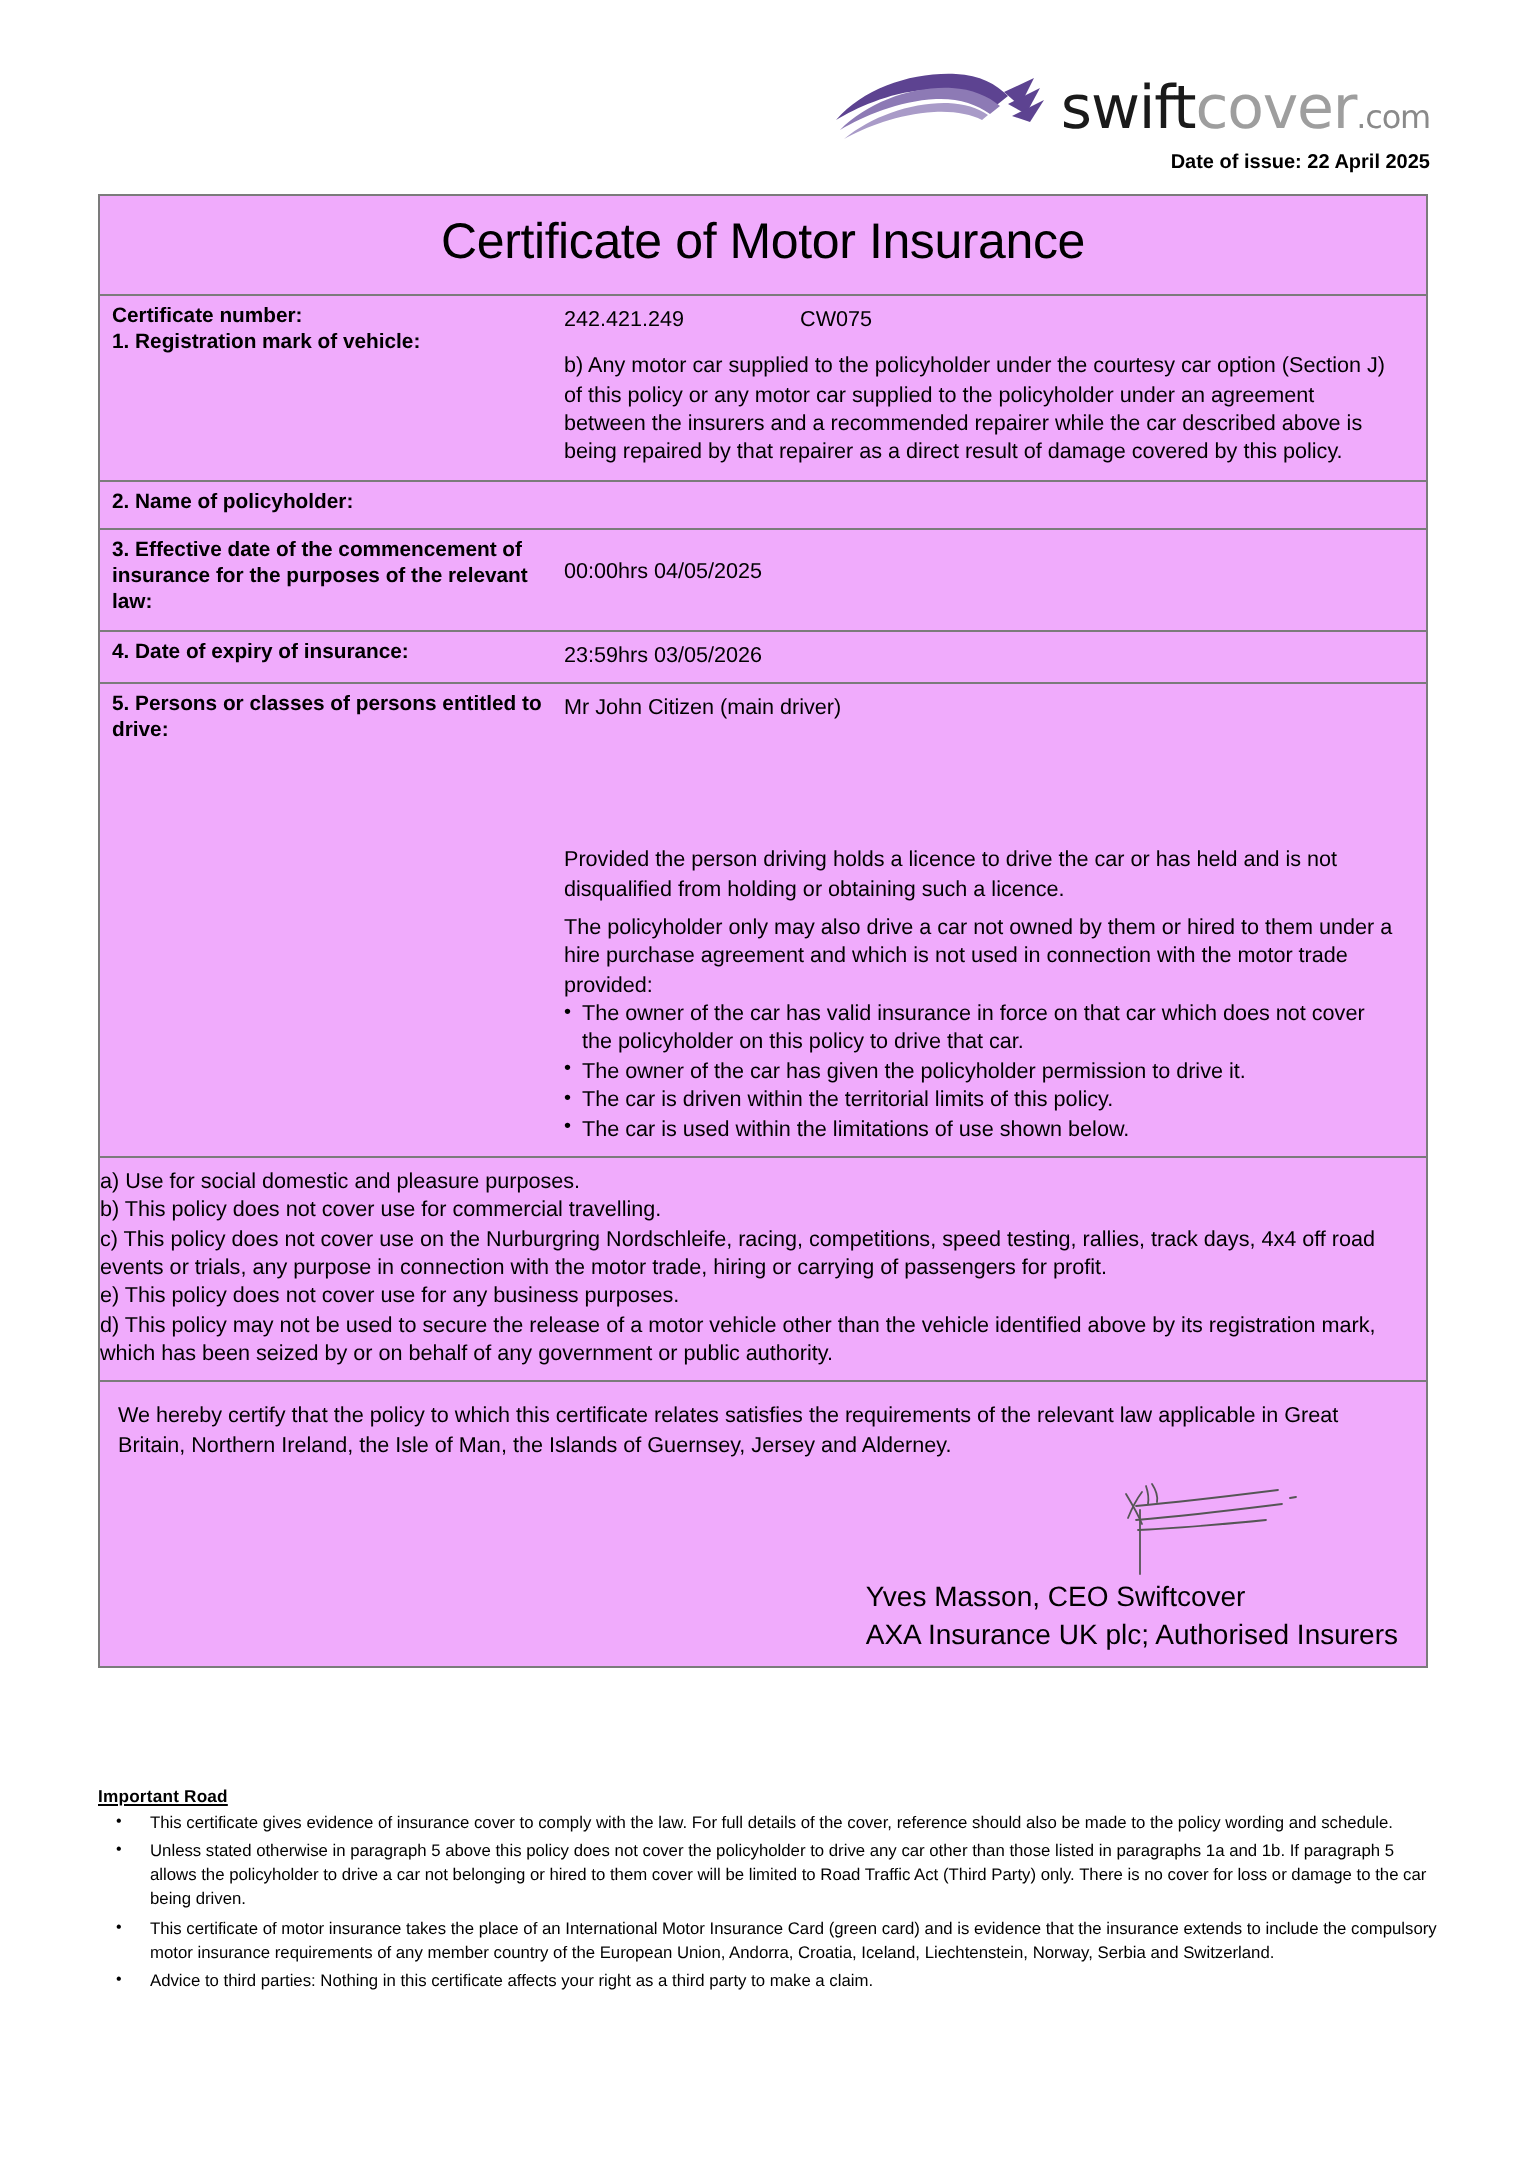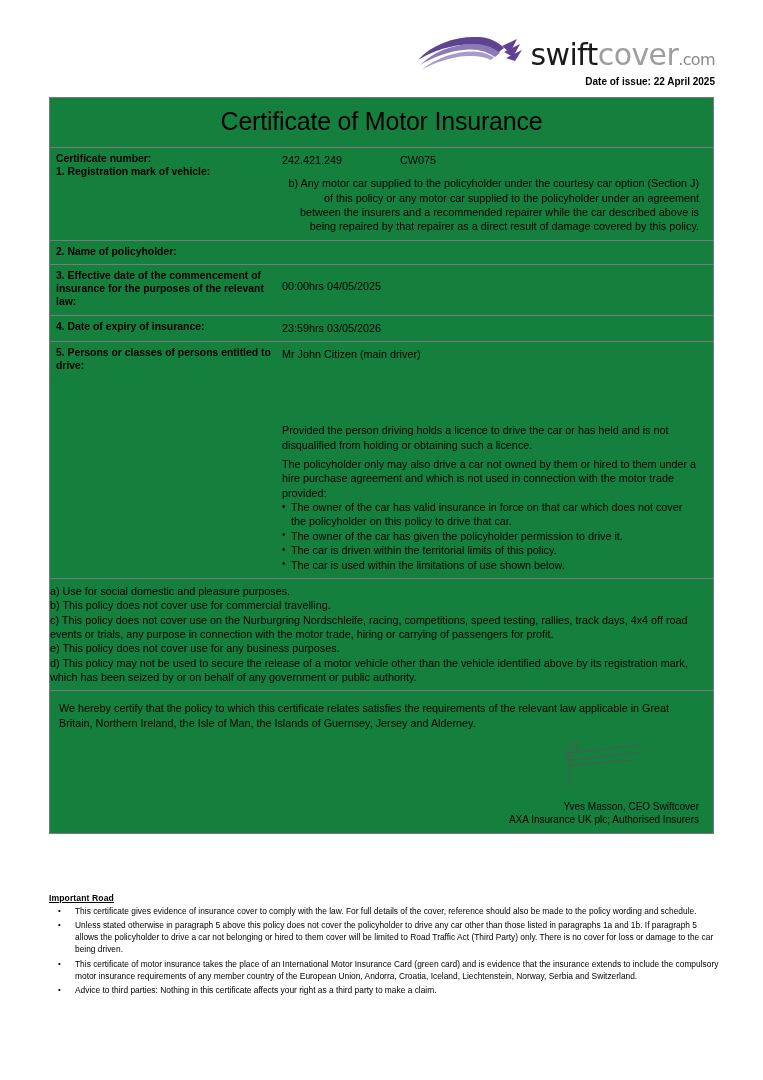--- a/index.html
+++ b/index.html
@@ -70,21 +70,21 @@
   }
 
   
   .cert-box {
     position: absolute;
     left: 49px;
     top: 97px;
     width: 665px;
     border: 1px solid #7b7b7b;
     box-sizing: border-box;
-    background: #15803d;
+    background: #f0abfc;
   }
   .title-row {
     border-bottom: 1px solid #7b7b7b;
     text-align: center;
     padding: 9px 0 11px 0;
   }
   .title-row .title {
     font-size: 25px;
     font-weight: normal;
     letter-spacing: -0.2px;
@@ -108,21 +108,21 @@
     line-height: 1.22;
   }
   .col-value {
     flex: 1 1 auto;
     box-sizing: border-box;
     padding: 5px 14px 6px 0px;
     font-size: 10.8px;
     line-height: 1.33;
   }
   .col-value p { margin: 0; }
-  .gap-above { margin-top: 9px !important; text-align: right; }
+  .gap-above { margin-top: 9px !important; }
 
   .mono-pad { display: inline-block; width: 58px; }
 
   .bullets { margin: 0; padding: 0; list-style: none; }
   .bullets li {
     position: relative;
     padding-left: 9px;
     margin: 0;
   }
   .bullets li::before {
@@ -153,22 +153,22 @@
     position: absolute;
     right: 62px;
     top: 4px;
     width: 96px;
     height: 50px;
   }
   .sig-names {
     position: absolute;
     right: 14px;
     bottom: 6px;
-    text-align: right;
-    font-size: 10px;
+    text-align: left;
+    font-size: 14px;
     line-height: 1.35;
   }
   .sig-names p { margin: 0; }
 
   
   .notes {
     position: absolute;
     left: 49px;
     top: 893px;
     width: 672px;

